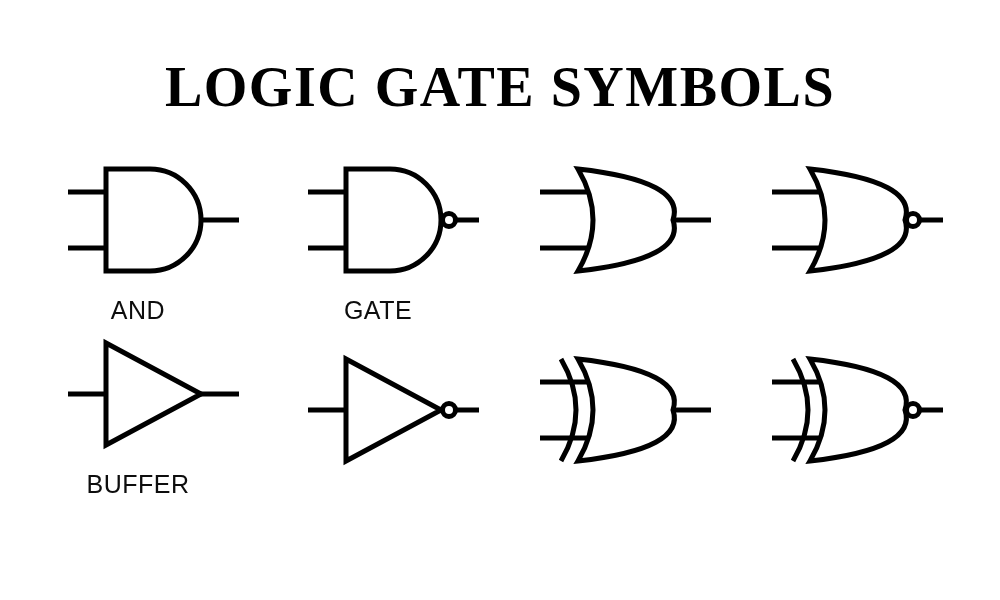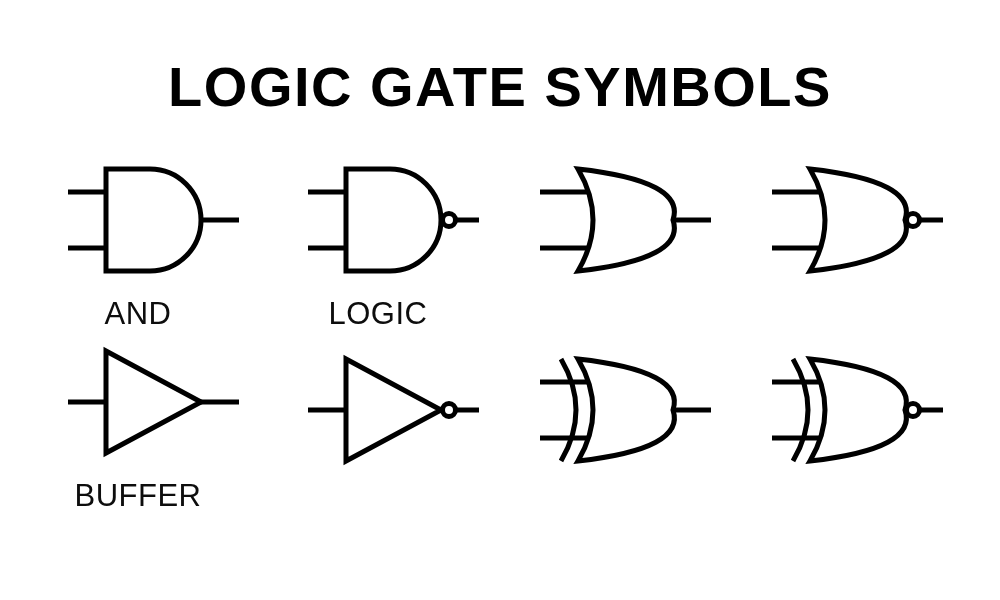--- a/index.html
+++ b/index.html
@@ -19,21 +19,21 @@
     width: 1000px;
     height: 600px;
     background: #ffffff;
   }
   #poster-title {
     position: absolute;
     left: 0;
     top: 58px;
     width: 1000px;
     text-align: center;
-    font-family: Liberation Sans, sans-serif;
+    font-family: Liberation Serif, serif;
     font-size: 56px;
     font-weight: bold;
     letter-spacing: 1.5px;
     color: #000000;
     line-height: 58px;
     white-space: nowrap;
   }
   .gate-cell {
     position: absolute;
     width: 240px;
@@ -51,21 +51,21 @@
     width: 240px;
     height: 140px;
   }
   .gate-label {
     position: absolute;
     left: 0;
     top: 138px;
     width: 240px;
     text-align: center;
     font-family: "Liberation Sans", sans-serif;
-    font-size: 31px;
+    font-size: 25px;
     font-weight: normal;
     letter-spacing: 0.5px;
     color: #0d0d0d;
     white-space: nowrap;
   }
   .wire, .outline {
     fill: none;
     stroke: #000000;
     stroke-width: 5;
     stroke-linecap: butt;
@@ -99,21 +99,21 @@
       <div class="gate-cell" style="left: 258px; top: 158px;">
         <div class="gate-figure">
           <svg viewBox="0 0 240 140">
             <line x1="50" y1="34" x2="88" y2="34" class="wire"></line>
             <line x1="50" y1="90" x2="88" y2="90" class="wire"></line>
             <path d="M 88 11 L 132 11 A 51 51 0 0 1 132 113 L 88 113 Z" class="outline"></path>
             <line x1="197.5" y1="62" x2="221" y2="62" class="wire"></line>
             <circle cx="191" cy="62" r="6.5" class="bubble"></circle>
           </svg>
         </div>
-        <div class="gate-label">LOGIC</div>
+        <div class="gate-label">GATE</div>
       </div>
       <div class="gate-cell" style="left: 490px; top: 158px;">
         <div class="gate-figure">
           <svg viewBox="0 0 240 140">
             <line x1="50" y1="34" x2="98.47866205305652" y2="34" class="wire"></line>
             <line x1="50" y1="90" x2="98.47866205305652" y2="90" class="wire"></line>
             <path d="M 88 11 Q 196 23 183 62 Q 196 101 88 113 Q 118 62 88 11 Z" class="outline"></path>
             <line x1="183" y1="62" x2="221" y2="62" class="wire"></line>
           </svg>
         </div>
@@ -122,21 +122,21 @@
         <div class="gate-figure">
           <svg viewBox="0 0 240 140">
             <line x1="50" y1="34" x2="98.47866205305652" y2="34" class="wire"></line>
             <line x1="50" y1="90" x2="98.47866205305652" y2="90" class="wire"></line>
             <path d="M 88 11 Q 196 23 183 62 Q 196 101 88 113 Q 118 62 88 11 Z" class="outline"></path>
             <line x1="197.5" y1="62" x2="221" y2="62" class="wire"></line>
             <circle cx="191" cy="62" r="6.5" class="bubble"></circle>
           </svg>
         </div>
       </div>
-      <div class="gate-cell" style="left: 18px; top: 340px;">
+      <div class="gate-cell" style="left: 18px; top: 332px;">
         <div class="gate-figure">
           <svg viewBox="0 0 240 140">
             <line x1="50" y1="62" x2="88" y2="62" class="wire"></line>
             <path d="M 88 11 L 183 62 L 88 113 Z" class="outline"></path>
             <line x1="183" y1="62" x2="221" y2="62" class="wire"></line>
           </svg>
         </div>
         <div class="gate-label">BUFFER</div>
       </div>
       <div class="gate-cell" style="left: 258px; top: 348px;">

